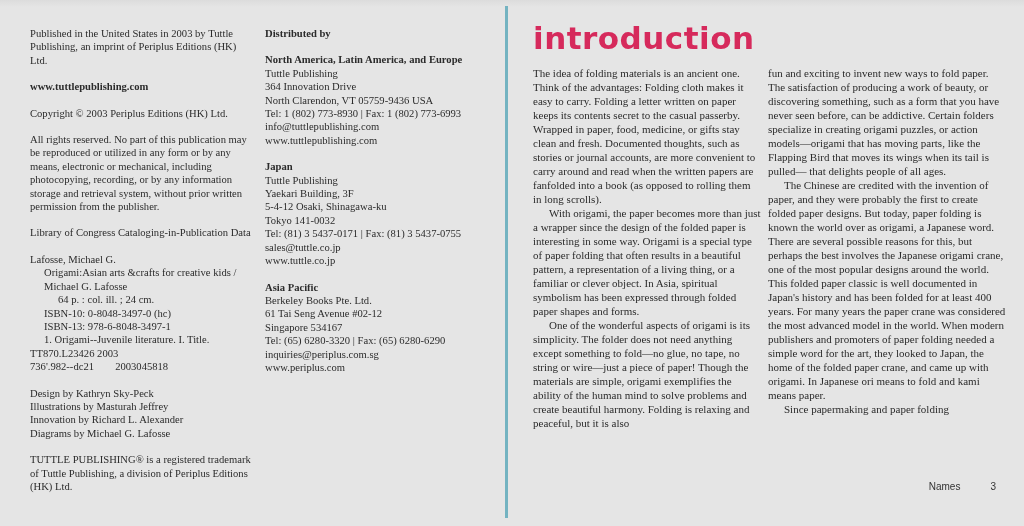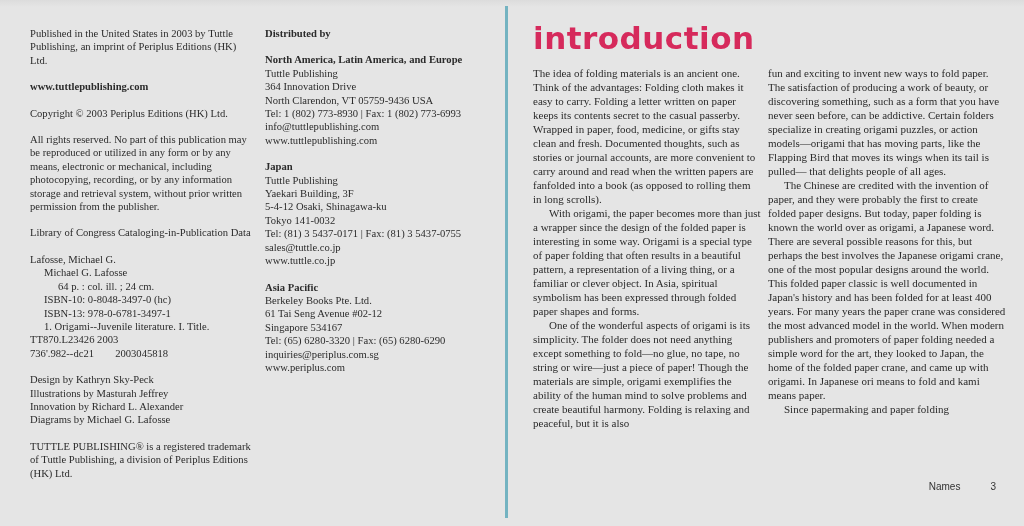--- a/index.html
+++ b/index.html
@@ -54,24 +54,25 @@
 
   <div>
     <div class="col lp-col1">
       <p class="block">Published in the United States in 2003 by Tuttle Publishing, an imprint of Periplus Editions (HK) Ltd.</p>
       <p class="block bold">www.tuttlepublishing.com</p>
       <p class="block">Copyright © 2003 Periplus Editions (HK) Ltd.</p>
       <p class="block">All rights reserved. No part of this publication may be reproduced or utilized in any form or by any means, electronic or mechanical, including photocopying, recording, or by any information storage and retrieval system, without prior written permission from the publisher.</p>
       <p class="block">Library of Congress Cataloging-in-Publication Data</p>
       <div class="block">
         <p class="line">Lafosse, Michael G.</p>
+        <p class="line ind1">Origami:Asian arts &amp;crafts for creative kids /</p>
         <p class="line ind1">Michael G. Lafosse</p>
         <p class="line ind2">64 p. : col. ill. ; 24 cm.</p>
         <p class="line ind1">ISBN-10: 0-8048-3497-0 (hc)</p>
-        <p class="line ind1">ISBN-13: 978-0-6781-3497-1</p>
+        <p class="line ind1">ISBN-13: 978-6-8048-3497-1</p>
         <p class="line ind1">1. Origami--Juvenile literature. I. Title.</p>
         <p class="line">TT870.L23426 2003</p>
         <p class="line prewrap">736'.982--dc21        2003045818</p>
       </div>
       <div class="block">
         <p class="line">Design by Kathryn Sky-Peck</p>
         <p class="line">Illustrations by Masturah Jeffrey</p>
         <p class="line">Innovation by Richard L. Alexander</p>
         <p class="line">Diagrams by Michael G. Lafosse</p>
       </div>

